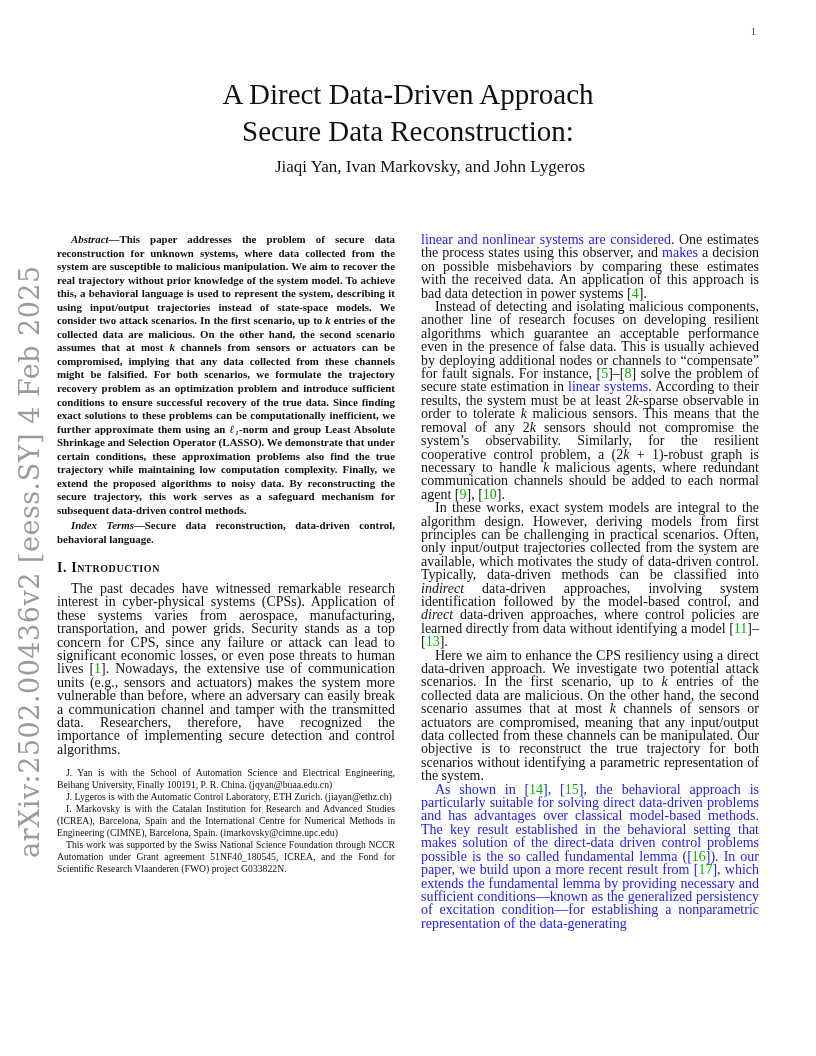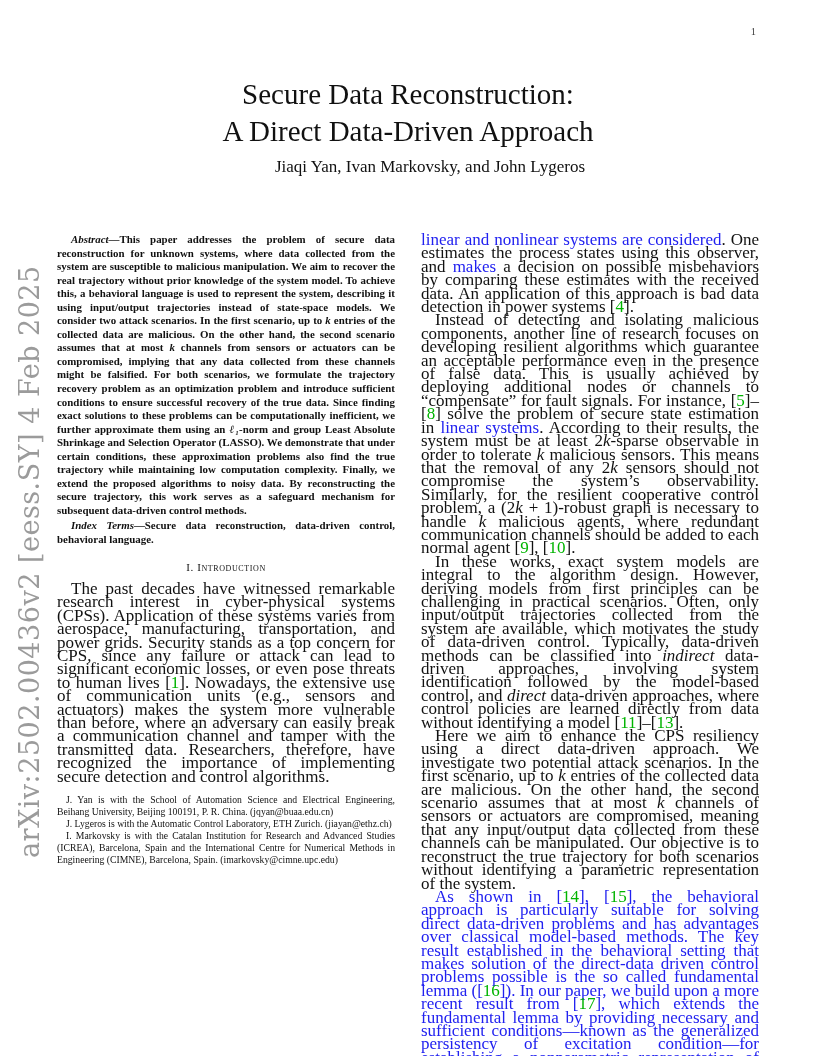--- a/index.html
+++ b/index.html
@@ -7,58 +7,59 @@
         font-family:"Liberation Serif", serif;color:#111;overflow:hidden;}
   .pageno{position:absolute;top:26px;right:60px;font-size:10.5px;color:#444;}
   .banner{position:absolute;top:858px;left:14px;transform:rotate(-90deg);transform-origin:0 0;
           white-space:nowrap;font-size:27px;letter-spacing:0.5px;color:var(--banner,#9b9b9b);
           font-family:"DejaVu Serif","Liberation Serif",serif;}
   .title-block{position:absolute;top:76px;left:0;width:100%;text-align:center;}
   .title-line{font-size:29px;line-height:37px;font-weight:400;}
   .authors{position:absolute;top:157px;left:0;width:100%;text-align:center;font-size:17px;margin-left:22px;}
   .cols{position:absolute;top:233px;left:57px;width:702px;display:flex;gap:26px;}
   .col{width:338px;}
-  .para{margin:0;text-align:justify;font-size:17px;line-height:13.4px;text-indent:14px;}
+  .para{margin:0;text-align:justify;font-size:14px;line-height:13.4px;text-indent:14px;}
   .para.noindent{text-indent:0;}
   .abs{font-size:10.9px;line-height:13.55px;font-weight:700;}
   .abs.second{margin-top:2px;}
-  .sec-heading{margin:14px 0 8px 0;text-align:center;font-size:11px;font-weight:400;
+  .sec-heading{margin:14px 0 8px 0;font-size:14px;font-weight:700;
                font-variant:small-caps;letter-spacing:0.6px;text-indent:0;}
   .footnotes{margin-top:11px;font-size:9.7px;line-height:12px;}
   .footnote{margin:0;text-align:justify;text-indent:9px;}
   .s-bi{font-weight:700;font-style:italic;}
   .s-i,.s-im{font-style:italic;}
   .s-g{color:var(--cite,#00b400);}
   .s-bl{color:var(--rev,#2121f0);}
 </style>
 </head>
 <body>
 
 <div class="page" style="--cite: #00b400; --rev: #2121f0; --banner: #9b9b9b;">
   <div class="pageno">1</div>
   <div class="banner">arXiv:2502.00436v2  [eess.SY]  4 Feb 2025</div>
 
   <div class="title-block">
+    <div class="title-line">A Direct Data-Driven Approach</div>
     <div class="title-line">Secure Data Reconstruction:</div>
-    <div class="title-line">A Direct Data-Driven Approach</div>
   </div>
   <div class="authors">Jiaqi Yan, Ivan Markovsky, and John Lygeros</div>
 
   <div class="cols">
     <div class="col">
       <p class="para abs"><span class="s-bi">Abstract</span><span>—This paper addresses the problem of secure data reconstruction for unknown systems, where data collected from the system are susceptible to malicious manipulation. We aim to recover the real trajectory without prior knowledge of the system model. To achieve this, a behavioral language is used to represent the system, describing it using input/output trajectories instead of state-space models. We consider two attack scenarios. In the first scenario, up to </span><span class="s-im">k</span><span> entries of the collected data are malicious. On the other hand, the second scenario assumes that at most </span><span class="s-im">k</span><span> channels from sensors or actuators can be compromised, implying that any data collected from these channels might be falsified. For both scenarios, we formulate the trajectory recovery problem as an optimization problem and introduce sufficient conditions to ensure successful recovery of the true data. Since finding exact solutions to these problems can be computationally inefficient, we further approximate them using an </span><span class="s-im">ℓ₁</span><span>-norm and group Least Absolute Shrinkage and Selection Operator (LASSO). We demonstrate that under certain conditions, these approximation problems also find the true trajectory while maintaining low computation complexity. Finally, we extend the proposed algorithms to noisy data. By reconstructing the secure trajectory, this work serves as a safeguard mechanism for subsequent data-driven control methods.</span></p>
       <p class="para abs second"><span class="s-bi">Index Terms</span><span>—Secure data reconstruction, data-driven control, behavioral language.</span></p>
       <h2 class="para sec-heading">I. Introduction</h2>
       <div>
           <p class="para"><span>The past decades have witnessed remarkable research interest in cyber-physical systems (CPSs). Application of these systems varies from aerospace, manufacturing, transportation, and power grids. Security stands as a top concern for CPS, since any failure or attack can lead to significant economic losses, or even pose threats to human lives [</span><span class="s-g">1</span><span>]. Nowadays, the extensive use of communication units (e.g., sensors and actuators) makes the system more vulnerable than before, where an adversary can easily break a communication channel and tamper with the transmitted data. Researchers, therefore, have recognized the importance of implementing secure detection and control algorithms.</span></p>
         </div>
       <div class="footnotes">
-          <p class="footnote">J. Yan is with the School of Automation Science and Electrical Engineering, Beihang University, Beijing 100191, P. R. China. (jqyan@buaa.edu.cn)</p>
+          <p class="footnote">J. Yan is with the School of Automation Science and Electrical Engineering, Beihang University, Finally 100191, P. R. China. (jqyan@buaa.edu.cn)</p>
           <p class="footnote">J. Lygeros is with the Automatic Control Laboratory, ETH Zurich. (jiayan@ethz.ch)</p>
           <p class="footnote">I. Markovsky is with the Catalan Institution for Research and Advanced Studies (ICREA), Barcelona, Spain and the International Centre for Numerical Methods in Engineering (CIMNE), Barcelona, Spain. (imarkovsky@cimne.upc.edu)</p>
+          <p class="footnote">This work was supported by the Swiss National Science Foundation through NCCR Automation under Grant agreement 51NF40_180545, ICREA, and the Fond for Scientific Research Vlaanderen (FWO) project G033822N.</p>
         </div>
     </div>
     <div class="col">
       <div>
           <p class="para noindent"><span class="s-bl">linear and nonlinear systems are considered</span><span>. One estimates the process states using this observer, and </span><span class="s-bl">makes</span><span> a decision on possible misbehaviors by comparing these estimates with the received data. An application of this approach is bad data detection in power systems [</span><span class="s-g">4</span><span>].</span></p>
           <p class="para"><span>Instead of detecting and isolating malicious components, another line of research focuses on developing resilient algorithms which guarantee an acceptable performance even in the presence of false data. This is usually achieved by deploying additional nodes or channels to “compensate” for fault signals. For instance, [</span><span class="s-g">5</span><span>]–[</span><span class="s-g">8</span><span>] solve the problem of secure state estimation in </span><span class="s-bl">linear systems</span><span>. According to their results, the system must be at least 2</span><span class="s-im">k</span><span>-sparse observable in order to tolerate </span><span class="s-im">k</span><span> malicious sensors. This means that the removal of any 2</span><span class="s-im">k</span><span> sensors should not compromise the system’s observability. Similarly, for the resilient cooperative control problem, a (2</span><span class="s-im">k</span><span> + 1)-robust graph is necessary to handle </span><span class="s-im">k</span><span> malicious agents, where redundant communication channels should be added to each normal agent [</span><span class="s-g">9</span><span>], [</span><span class="s-g">10</span><span>].</span></p>
           <p class="para"><span>In these works, exact system models are integral to the algorithm design. However, deriving models from first principles can be challenging in practical scenarios. Often, only input/output trajectories collected from the system are available, which motivates the study of data-driven control. Typically, data-driven methods can be classified into </span><span class="s-i">indirect</span><span> data-driven approaches, involving system identification followed by the model-based control, and </span><span class="s-i">direct</span><span> data-driven approaches, where control policies are learned directly from data without identifying a model [</span><span class="s-g">11</span><span>]–[</span><span class="s-g">13</span><span>].</span></p>
           <p class="para"><span>Here we aim to enhance the CPS resiliency using a direct data-driven approach. We investigate two potential attack scenarios. In the first scenario, up to </span><span class="s-im">k</span><span> entries of the collected data are malicious. On the other hand, the second scenario assumes that at most </span><span class="s-im">k</span><span> channels of sensors or actuators are compromised, meaning that any input/output data collected from these channels can be manipulated. Our objective is to reconstruct the true trajectory for both scenarios without identifying a parametric representation of the system.</span></p>
           <p class="para"><span class="s-bl">As shown in [</span><span class="s-g">14</span><span class="s-bl">], [</span><span class="s-g">15</span><span class="s-bl">], the behavioral approach is particularly suitable for solving direct data-driven problems and has advantages over classical model-based methods. The key result established in the behavioral setting that makes solution of the direct-data driven control problems possible is the so called fundamental lemma ([</span><span class="s-g">16</span><span class="s-bl">]). In our paper, we build upon a more recent result from [</span><span class="s-g">17</span><span class="s-bl">], which extends the fundamental lemma by providing necessary and sufficient conditions—known as the generalized persistency of excitation condition—for establishing a nonparametric representation of the data-generating</span></p>
         </div>

